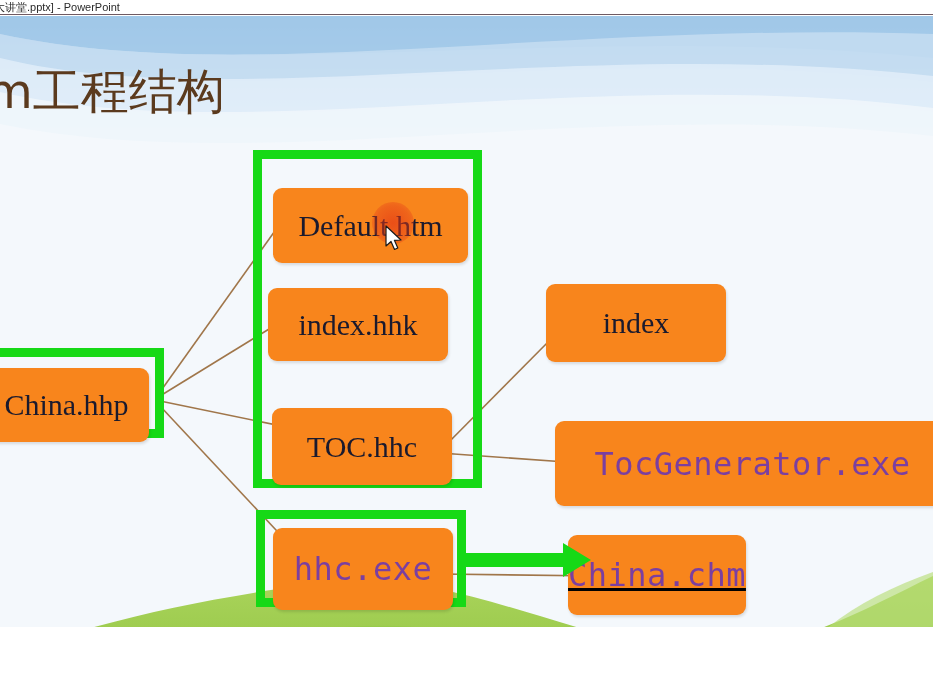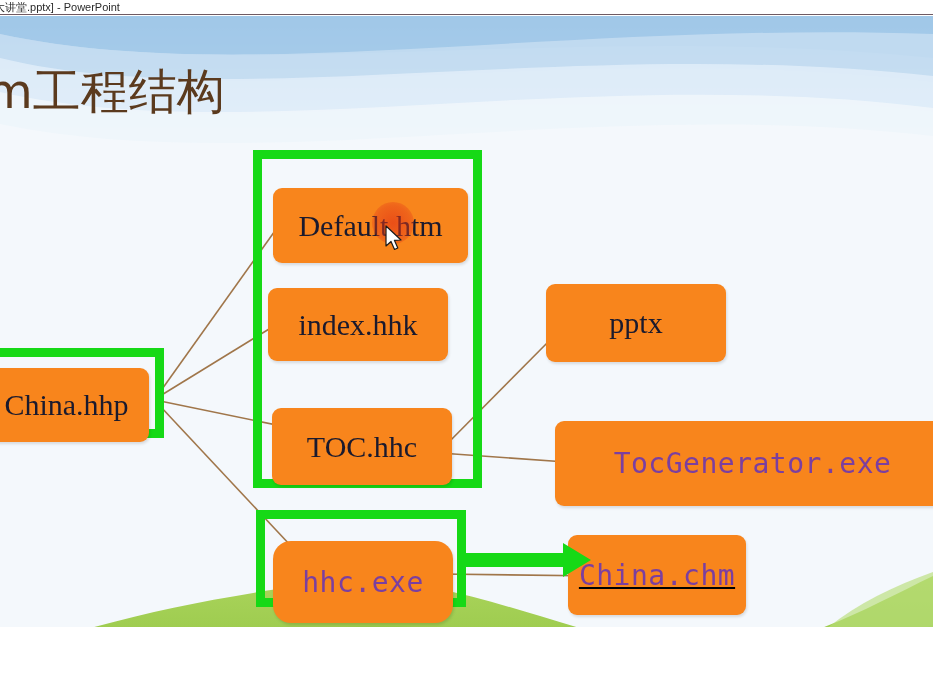--- a/index.html
+++ b/index.html
@@ -67,31 +67,31 @@
     box-shadow: 1px 2px 3px rgba(0,0,0,0.12);
   }
   .node .label { white-space: nowrap; }
 
   .serif-label {
     font-family: "Liberation Serif", "DejaVu Serif", serif;
     font-size: 30px; color: #1a1a2e;
   }
   .mono-label {
     font-family: "DejaVu Sans Mono", monospace;
-    font-size: 28px; color: #7b3fa0;
+    font-size: 32px; color: #7b3fa0;
     letter-spacing: 0.5px;
   }
 
   #node-default      { left: 273px; top: 172px;  width: 195px; height: 75px; }
   #node-index        { left: 268px; top: 272px;  width: 180px; height: 73px; }
   #node-toc          { left: 272px; top: 392px;  width: 180px; height: 77px; justify-content: center; }
   #node-chinahhp     { left: -16px; top: 352px;  width: 165px; height: 74px; }
   #node-files        { left: 546px; top: 268px;  width: 180px; height: 78px; }
   #node-tocgen       { left: 555px; top: 405px;  width: 395px; height: 85px; }
-  #node-hhc          { left: 273px; top: 525px;  width: 180px; height: 82px; border-radius: 18px; }
+  #node-hhc          { left: 273px; top: 512px;  width: 180px; height: 82px; }
   #node-chinachm     { left: 568px; top: 519px;  width: 178px; height: 80px; text-decoration: underline; }
 
   
   #green-arrow { position: absolute; left: 455px; top: 523px; width: 140px; height: 44px; }
 
   
   #click-halo {
     position: absolute; left: 372px; top: 186px;
     width: 42px; height: 42px; border-radius: 50%;
     background: radial-gradient(circle, rgba(225,45,20,0.62) 0%, rgba(228,60,25,0.45) 58%, rgba(230,80,30,0.0) 100%);
@@ -171,21 +171,21 @@
 
   <div class="node" id="node-index">
     <span class="label serif-label">index.hhk</span>
   </div>
 
   <div class="node" id="node-toc">
     <span class="label serif-label">TOC.hhc</span>
   </div>
 
   <div class="node" id="node-files">
-    <span class="label serif-label">pptx</span>
+    <span class="label serif-label">index</span>
   </div>
 
   <div class="node" id="node-tocgen">
     <span class="label mono-label">TocGenerator.exe</span>
   </div>
 
   <div class="node" id="node-hhc">
     <span class="label mono-label">hhc.exe</span>
   </div>
 

